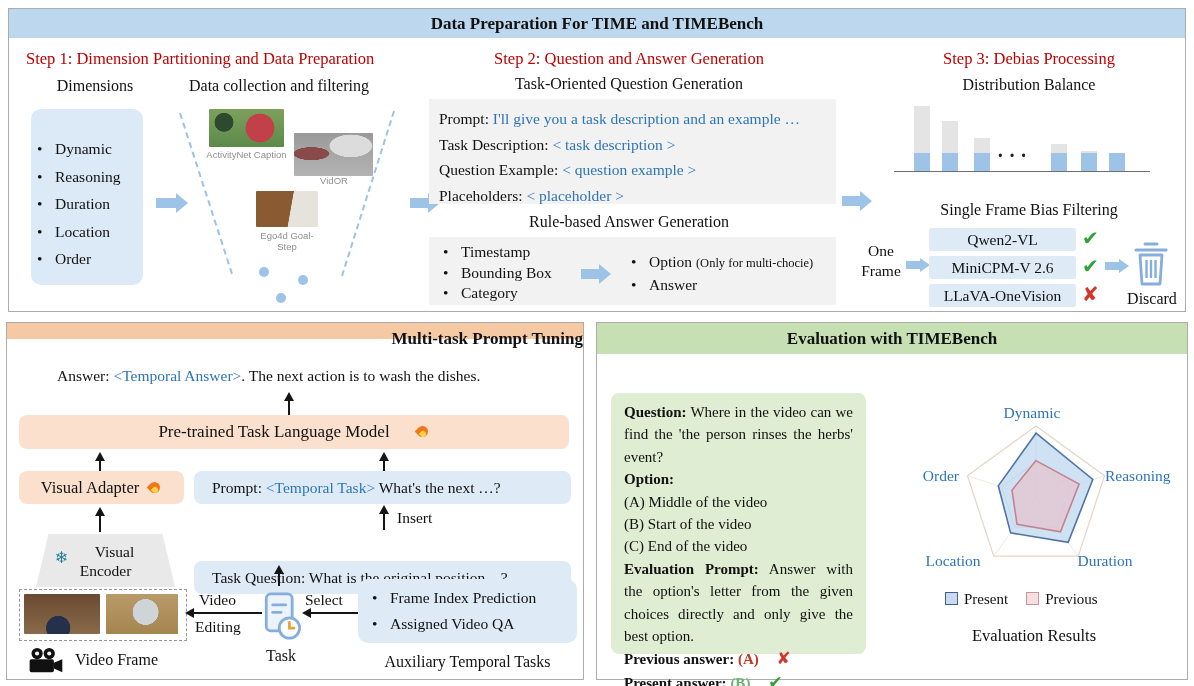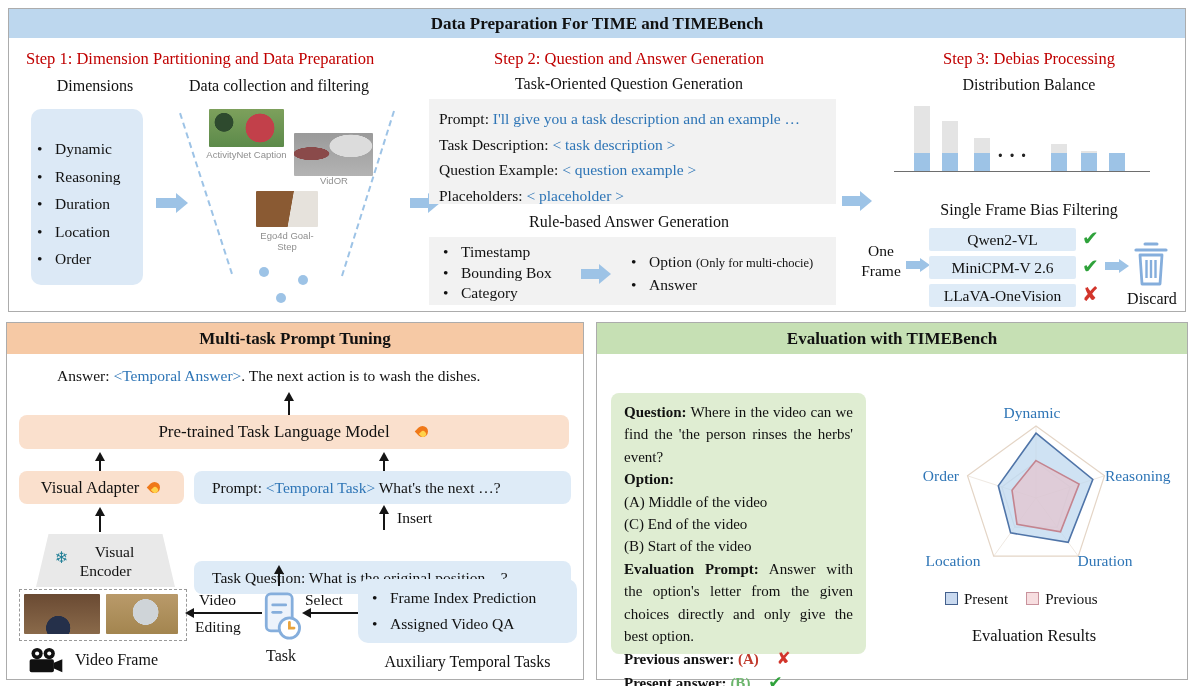--- a/index.html
+++ b/index.html
@@ -207,21 +207,21 @@
     <line x1="6" y1="10" x2="36" y2="10" stroke="#85AEDC" stroke-width="3.2" stroke-linecap="round"></line>
     <path d="M10 15 L12 44 H30 L32 15 Z" fill="none" stroke="#85AEDC" stroke-width="2.8" stroke-linejoin="round"></path>
     <line x1="16.5" y1="20" x2="16.5" y2="38" stroke="#85AEDC" stroke-width="2.4"></line>
     <line x1="21" y1="20" x2="21" y2="38" stroke="#85AEDC" stroke-width="2.4"></line>
     <line x1="25.5" y1="20" x2="25.5" y2="38" stroke="#85AEDC" stroke-width="2.4"></line>
   </svg>
   <div class="abs t16 ctr" style="left:1108px;top:281px;width:70px;">Discard</div>
 </div>
 
 <div class="panel" style="left:6px;top:322px;width:578px;height:358px;">
-  <div class="phead" style="height:31px;line-height:31px;background:#F6C9A5;">Multi-task Prompt Tuning</div>
+  <div class="phead" style="height:16px;line-height:31px;background:#F6C9A5;text-align:right;">Multi-task Prompt Tuning</div>
 
   <div class="abs t15" style="left:50px;top:44px;white-space:nowrap;">
     <span>Answer: </span><span class="blue">&lt;Temporal Answer&gt;</span><span>. The next action is to wash the dishes.</span>
   </div>
 
   <div class="aup" style="left:281px;top:78px;height:14px;"></div>
 
   <div class="peachbox" style="left:12px;top:92px;width:550px;height:34px;font-size:17px;">
     <span>Pre-trained Task Language Model</span>
       <span class="flame" style="margin-left:26px;"></span>
@@ -295,22 +295,22 @@
   <div class="abs t16 ctr" style="left:351px;top:330px;width:219px;">Auxiliary Temporal Tasks</div>
 </div>
 
 <div class="panel" style="left:596px;top:322px;width:592px;height:358px;">
   <div class="phead" style="height:31px;line-height:31px;background:#C6E0B4;">Evaluation with TIMEBench</div>
 
   <div class="greenbox gq" style="left:14px;top:70px;width:255px;height:261px;padding:8px 13px;">
     <div class="j"><span class="bold">Question:</span><span> Where in the video can we find the 'the person rinses the herbs' event?</span></div>
     <div class="bold">Option:</div>
     <div>(A) Middle of the video</div>
+    <div>(B) Start of the video</div>
     <div>(C) End of the video</div>
-    <div>(B) Start of the video</div>
     <div class="j"><span class="bold">Evaluation Prompt:</span><span> Answer with the option's letter from the given choices directly and only give the best option.</span></div>
     <div>
       <span class="bold">Previous answer:</span>
       <span class="bold" style="color:#C0392B;"> <span>(A)</span></span>
       <span class="mark fail" style="font-size:17px;margin-left:14px;">✘</span>
     </div>
     <div>
       <span class="bold">Present answer:</span>
       <span class="bold" style="color:#6CB56C;"> <span>(B)</span></span>
       <span class="mark pass" style="font-size:17px;margin-left:14px;">✔</span>

